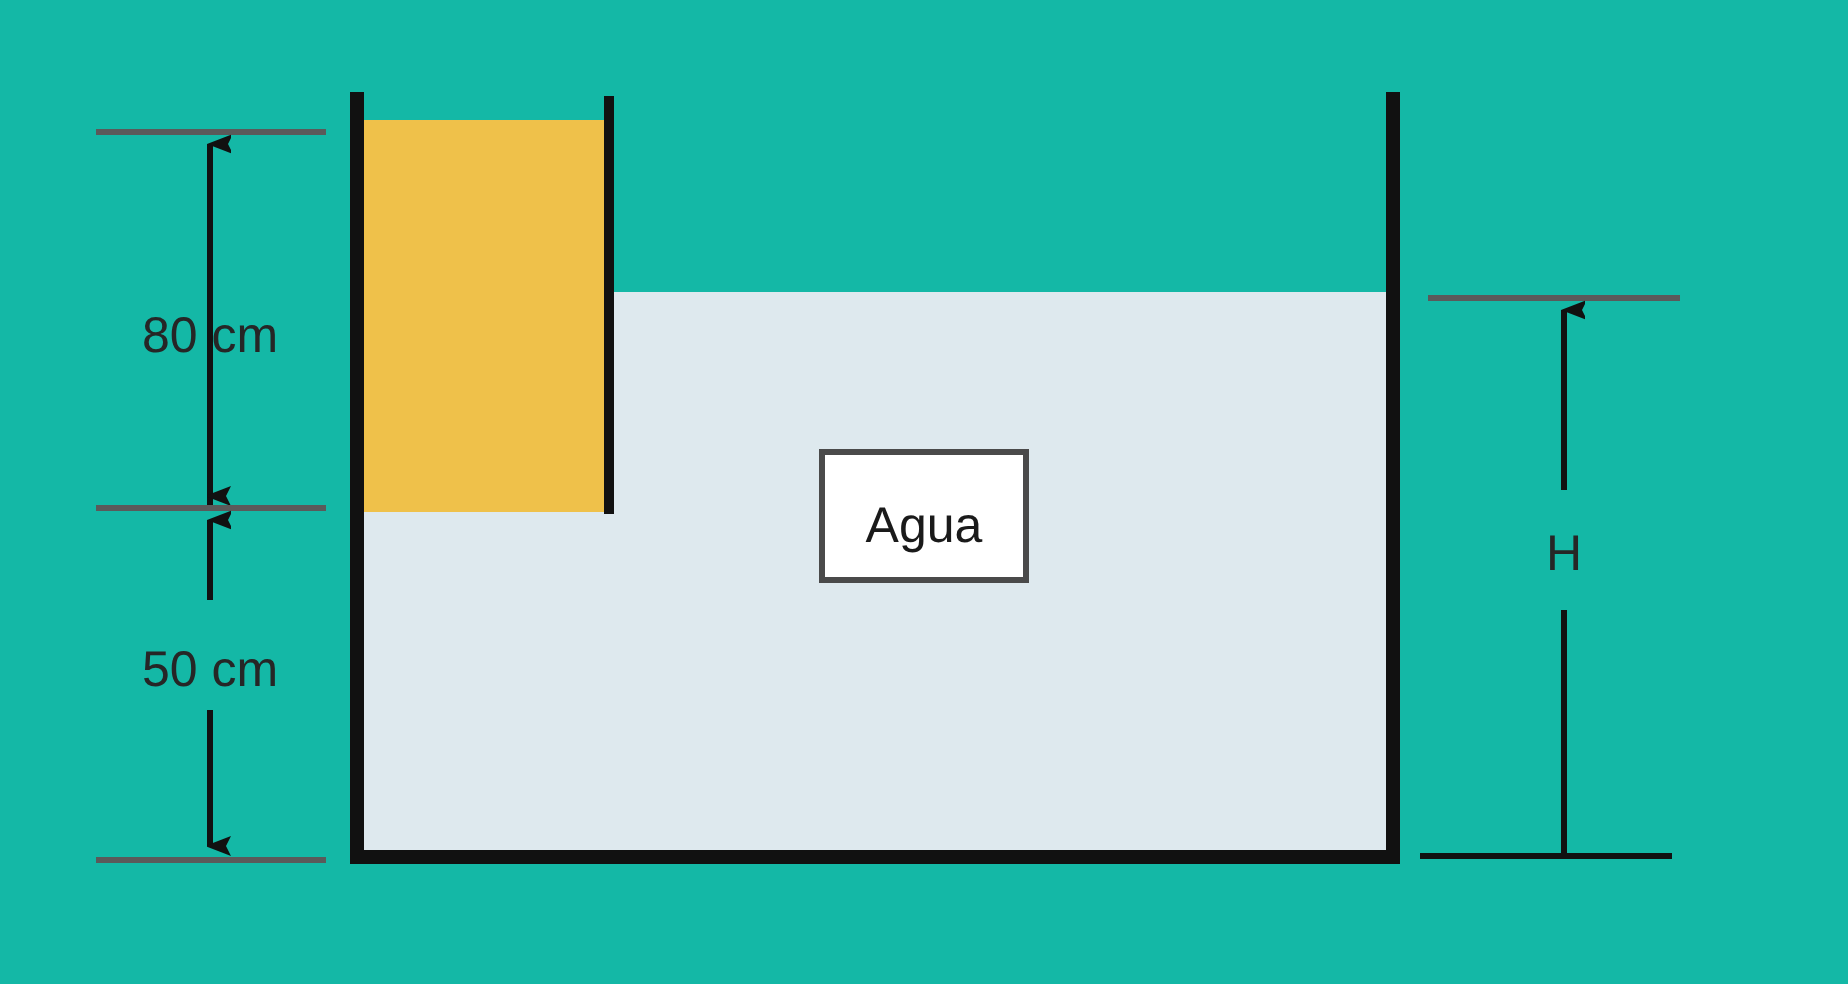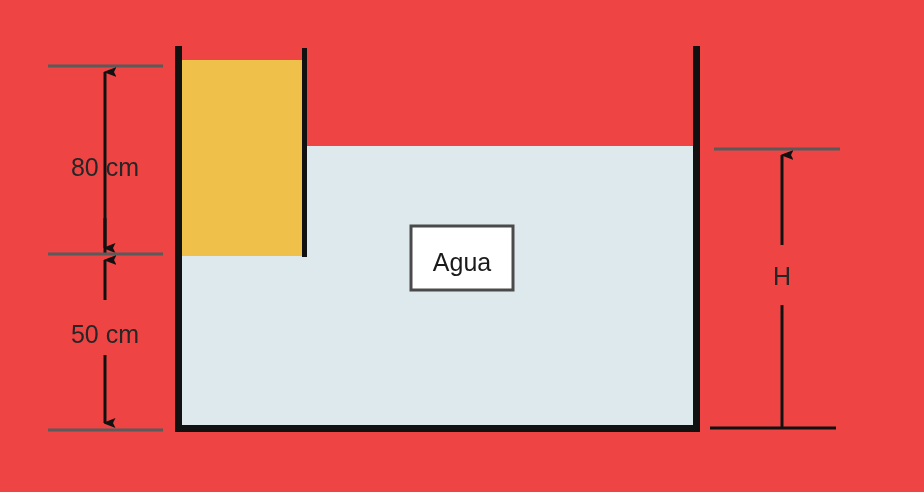--- a/index.html
+++ b/index.html
@@ -7,21 +7,21 @@
     padding: 0;
     background: #ffffff;
   }
   body {
     font-family: "Liberation Sans", sans-serif;
   }
   #diagram-root {
     position: relative;
     width: 924px;
     height: 492px;
-    background: #ef4444;
+    background: #14b8a6;
     overflow: hidden;
   }
   #diagram-svg {
     position: absolute;
     left: 0;
     top: 0;
     width: 924px;
     height: 492px;
   }
   .dim-text {

